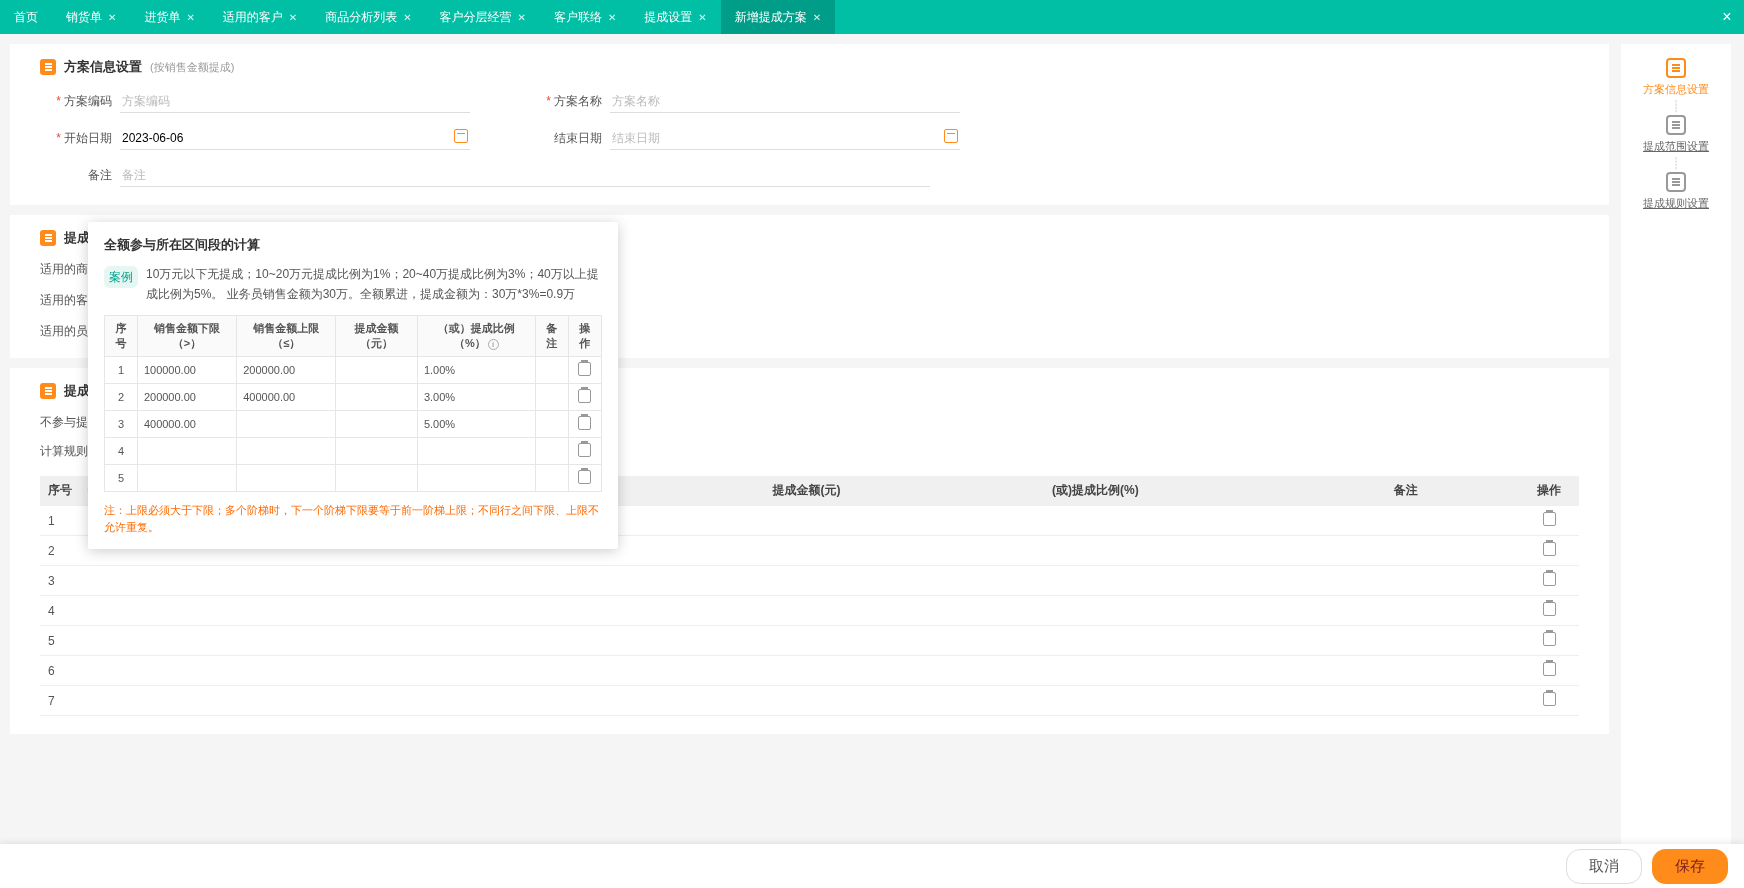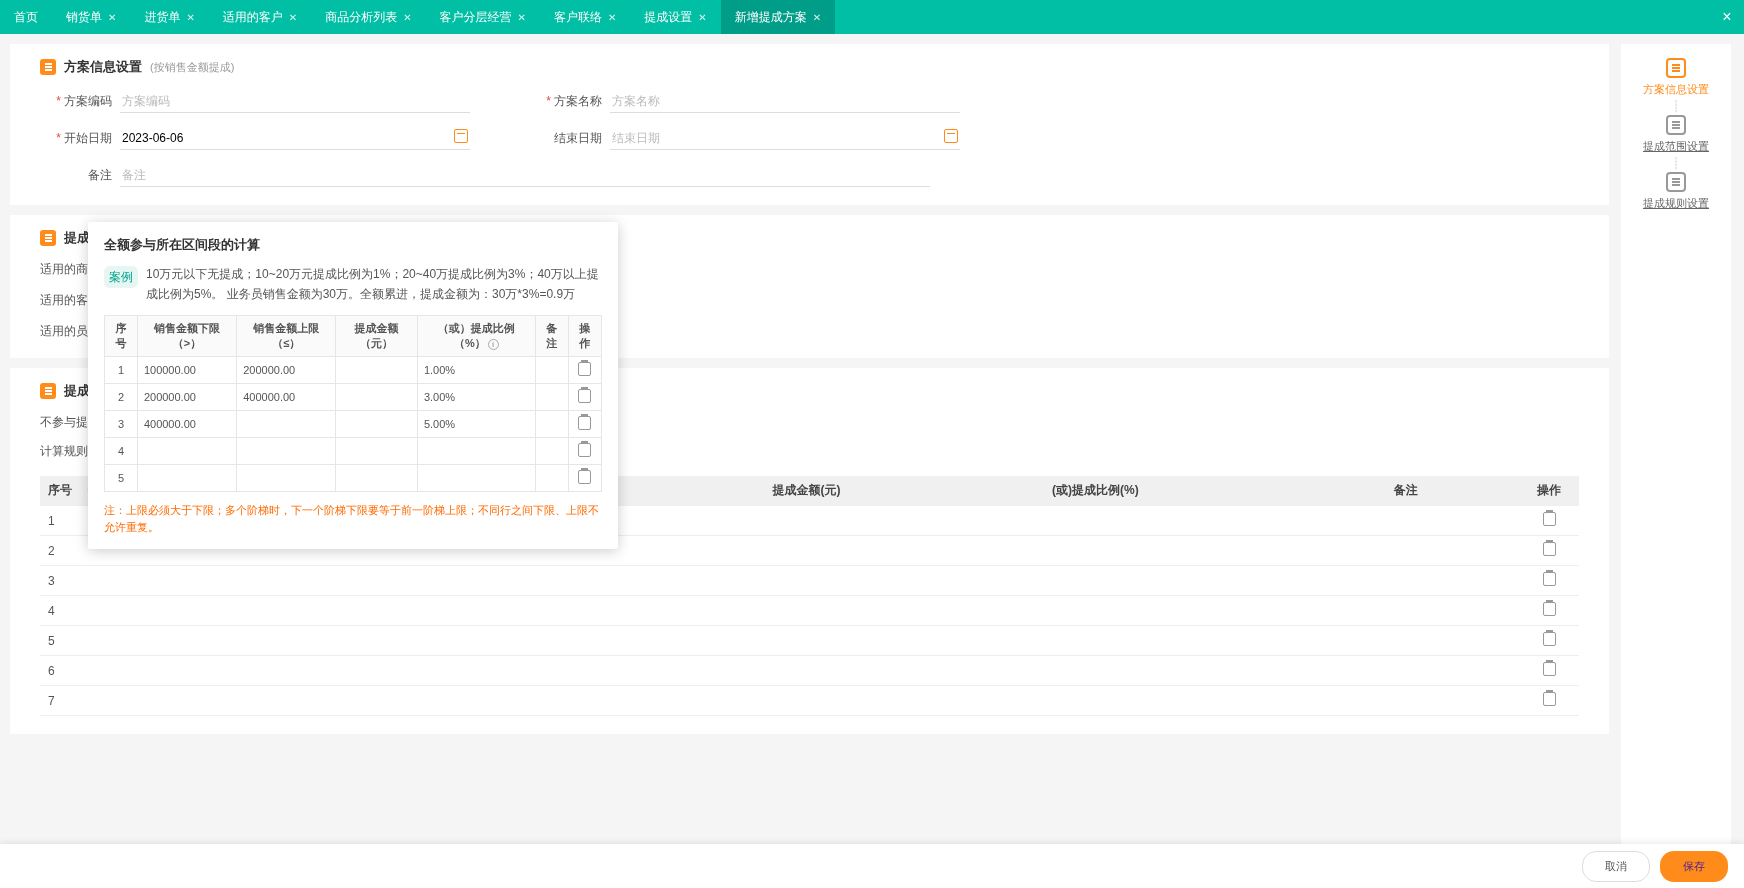--- a/index.html
+++ b/index.html
@@ -65,22 +65,22 @@
 .case-row { display: flex; align-items: flex-start; gap: 8px; margin-bottom: 10px; line-height: 1.7; color: #555; }
 .badge { background: #e6f6f3; color: #00a58c; padding: 1px 5px; border-radius: 6px; flex-shrink: 0; margin-top: 2px; }
 .tip-table { border-collapse: collapse; width: 100%; font-size: 11px; }
 .tip-table th, .tip-table td { border: 1px solid #e6e6e6; padding: 5px 6px; color: #555; }
 .tip-table th { background: #fafafa; font-weight: 600; text-align: center; }
 .tip-table td { text-align: center; }
 .tip-table td.r { text-align: left; }
 .note { color: #ff6a00; font-size: 11px; margin-top: 10px; line-height: 1.6; }
 
 .footer { position: fixed; bottom: 0; left: 0; right: 0; height: 44px; background: #fff; box-shadow: 0 -2px 6px rgba(0,0,0,.08); display: flex; align-items: center; justify-content: flex-end; padding: 0 16px; gap: 10px; }
-.btn { padding: 7px 22px; border-radius: 14px; font-size: 11px; cursor: pointer; border: 1px solid transparent; }
-.btn-primary { background: #ff8c1a; color: #4c1d95; }
+.btn { padding: 7px 22px; border-radius: 14px; font-size: 15px; cursor: pointer; border: 1px solid transparent; }
+.btn-primary { background: #ff8c1a; color: #7f1d1d; }
 .btn-default { background: #fff; color: #555; border-color: #ddd; }
 
 .th-info { display:inline-flex; width:11px; height:11px; border:1px solid #aaa; border-radius:50%; font-size:8px; align-items:center; justify-content:center; color:#aaa; margin-left:2px;}
 </style>
 </head>
 <body>
 
 <div class="tabbar">
   <div id="tabs-slot" style="display: flex;">
       <div class="tab">

